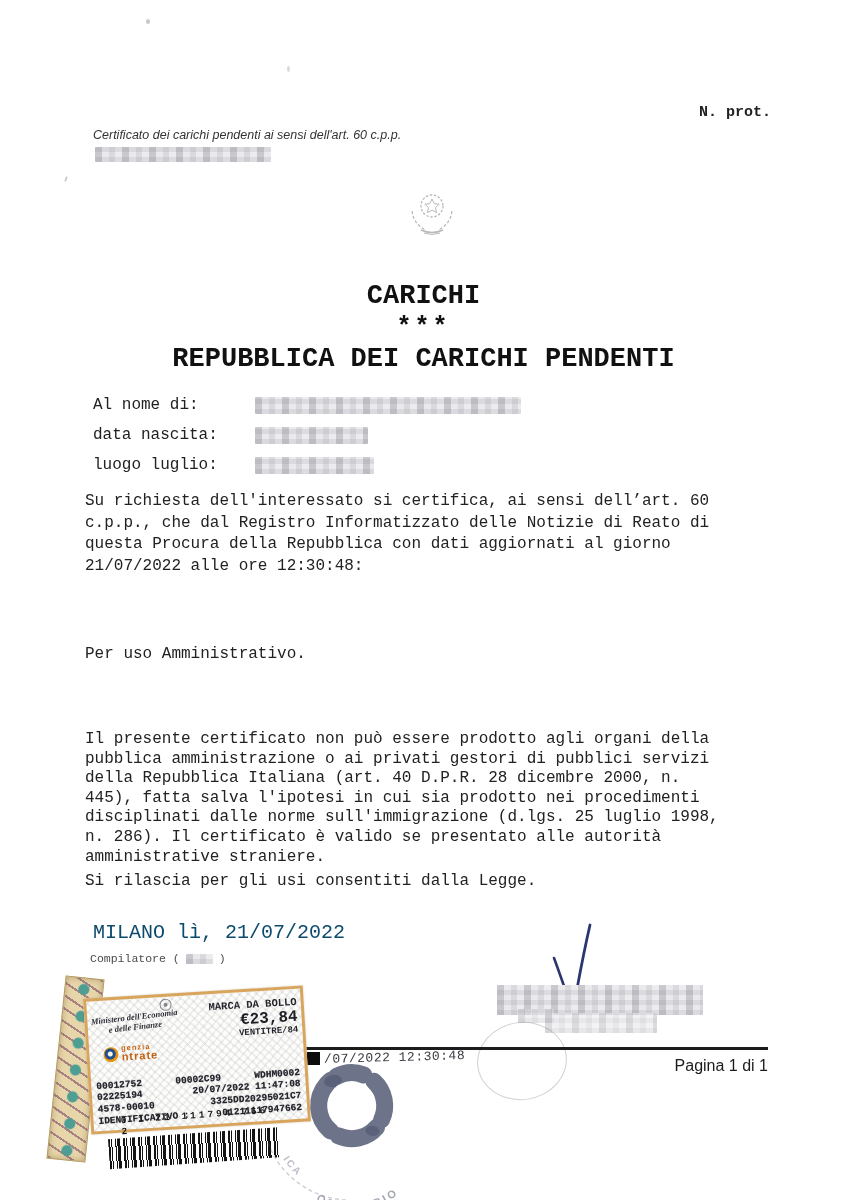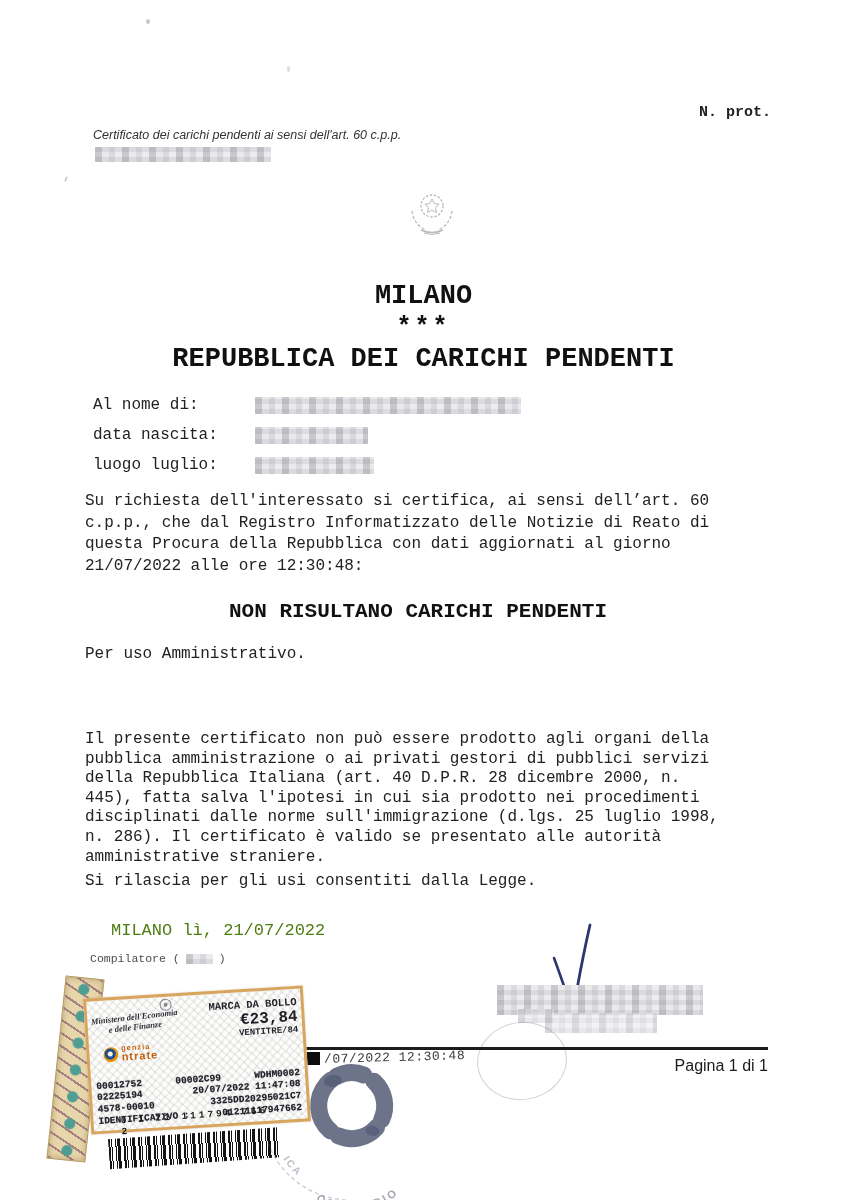--- a/index.html
+++ b/index.html
@@ -25,21 +25,21 @@
 
   .org-title{top:246px;font-size:27px;font-weight:bold;letter-spacing:.5px;color:#111;}
   .city-title{top:281px;font-size:27px;font-weight:bold;color:#111;}
   .stars{top:313px;font-size:25px;font-weight:bold;letter-spacing:3px;color:#111;}
   .doc-title{top:344px;font-size:27px;font-weight:bold;color:#111;}
 
   .subj-row{left:93px;font-size:16px;color:#222;}
   .para{left:85px;width:656px;font-size:16px;color:#222;}
   .result-line{top:600px;left:93px;width:650px;text-align:center;font-size:21px;font-weight:bold;color:#111;}
 
-  .place-date{top:921px;left:93px;font-size:17px;color:#4d7c0f;margin-left:18px;}
+  .place-date{top:921px;left:93px;font-size:20px;color:#0c4a6e;}
   .compiler{top:952px;left:90px;font-size:11.5px;color:#4c4c4c;display:flex;align-items:center;gap:6px;}
   .compiler .redact{display:inline-block;width:27px;height:10px;}
 
   .footer-rule{top:1047px;left:268px;width:500px;height:3px;background:#1c1c1c;}
   .pagina{top:1057px;left:648px;width:120px;text-align:right;font-size:16px;color:#1c1c1c;}
 
   .blackbox{top:1052px;left:295px;width:25px;height:13px;background:#0c0c0c;}
   .ts-line{top:1050px;left:324px;font-size:13px;color:#3c3c44;letter-spacing:.5px;transform:rotate(-1.5deg);}
 
   
@@ -103,36 +103,35 @@
         <circle cx="28" cy="21" r="11" stroke-dasharray="2.5,1.6"></circle>
         <path d="M28 14 l2.2 4.6 5 .6 -3.7 3.4 1 5 -4.5 -2.5 -4.5 2.5 1 -5 -3.7 -3.4 5 -.6 z" stroke-width="1"></path>
         <path d="M8 26 q2 14 14 19" stroke-dasharray="3,2"></path>
         <path d="M48 26 q-2 14 -14 19" stroke-dasharray="3,2"></path>
         <path d="M17 45 q11 5 22 0" stroke-width="1.6"></path>
         <path d="M20 48 q8 3 16 0" stroke-width="1"></path>
       </g>
     </svg>
   </div>
 
-  <div class="abs center city-title mono">MILANO</div>
+  <div class="abs center city-title mono">CARICHI</div>
   <div class="abs center stars mono">***</div>
   <div class="abs center doc-title mono">REPUBBLICA DEI CARICHI PENDENTI</div>
 
   <div class="abs subj-row" style="top:396px;">Al nome di:</div>
   <div class="abs redact" style="top:397px;left:255px;width:266px;height:17px;"></div>
   <div class="abs subj-row" style="top:426px;">data nascita:</div>
   <div class="abs redact" style="top:427px;left:255px;width:113px;height:17px;"></div>
   <div class="abs subj-row" style="top:456px;">luogo luglio:</div>
   <div class="abs redact" style="top:457px;left:255px;width:119px;height:17px;"></div>
 
   <div class="abs para prewrap" style="top:491px;line-height:21.5px;">Su richiesta dell'interessato si certifica, ai sensi dell’art. 60
 c.p.p., che dal Registro Informatizzato delle Notizie di Reato di
 questa Procura della Repubblica con dati aggiornati al giorno
 21/07/2022 alle ore 12:30:48:</div>
-  <div class="abs result-line mono">NON RISULTANO CARICHI PENDENTI</div>
   <div class="abs para" style="top:645px;">Per uso Amministrativo.</div>
   <div class="abs para prewrap" style="top:730px;line-height:19.6px;">Il presente certificato non può essere prodotto agli organi della
 pubblica amministrazione o ai privati gestori di pubblici servizi
 della Repubblica Italiana (art. 40 D.P.R. 28 dicembre 2000, n.
 445), fatta salva l'ipotesi in cui sia prodotto nei procedimenti
 disciplinati dalle norme sull'immigrazione (d.lgs. 25 luglio 1998,
 n. 286). Il certificato è valido se presentato alle autorità
 amministrative straniere.</div>
   <div class="abs para" style="top:872px;">Si rilascia per gli usi consentiti dalla Legge.</div>
 

